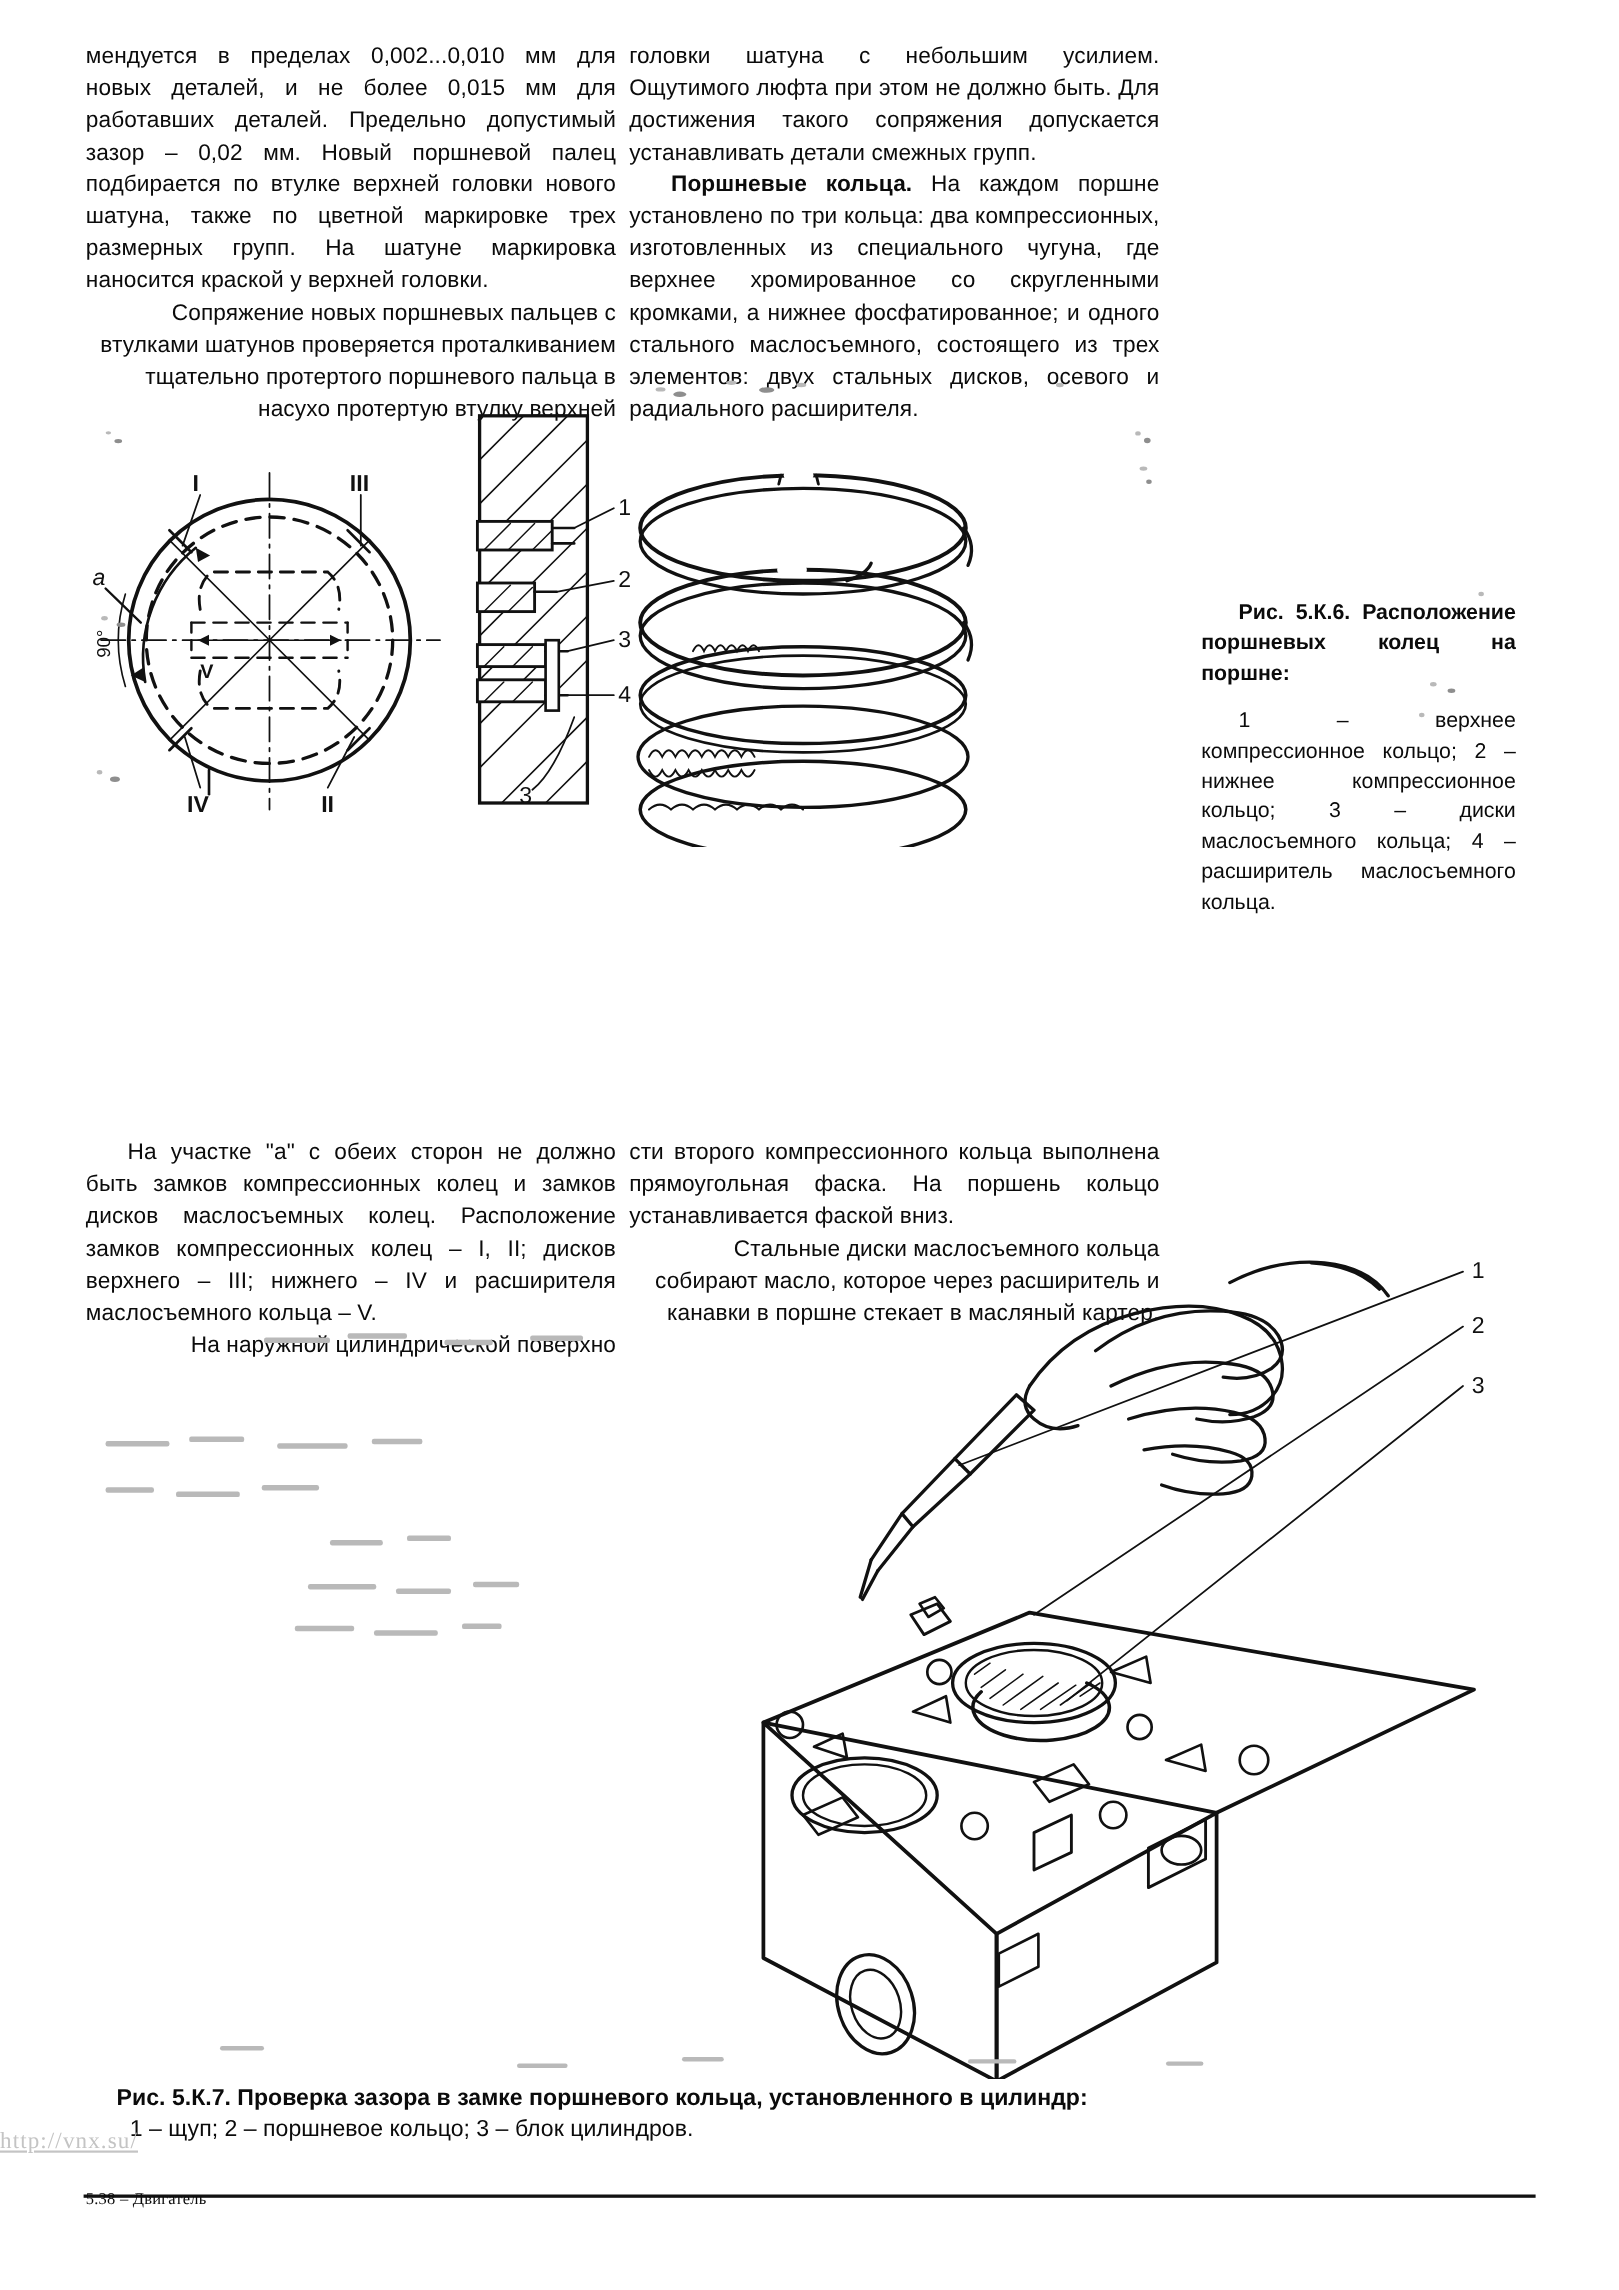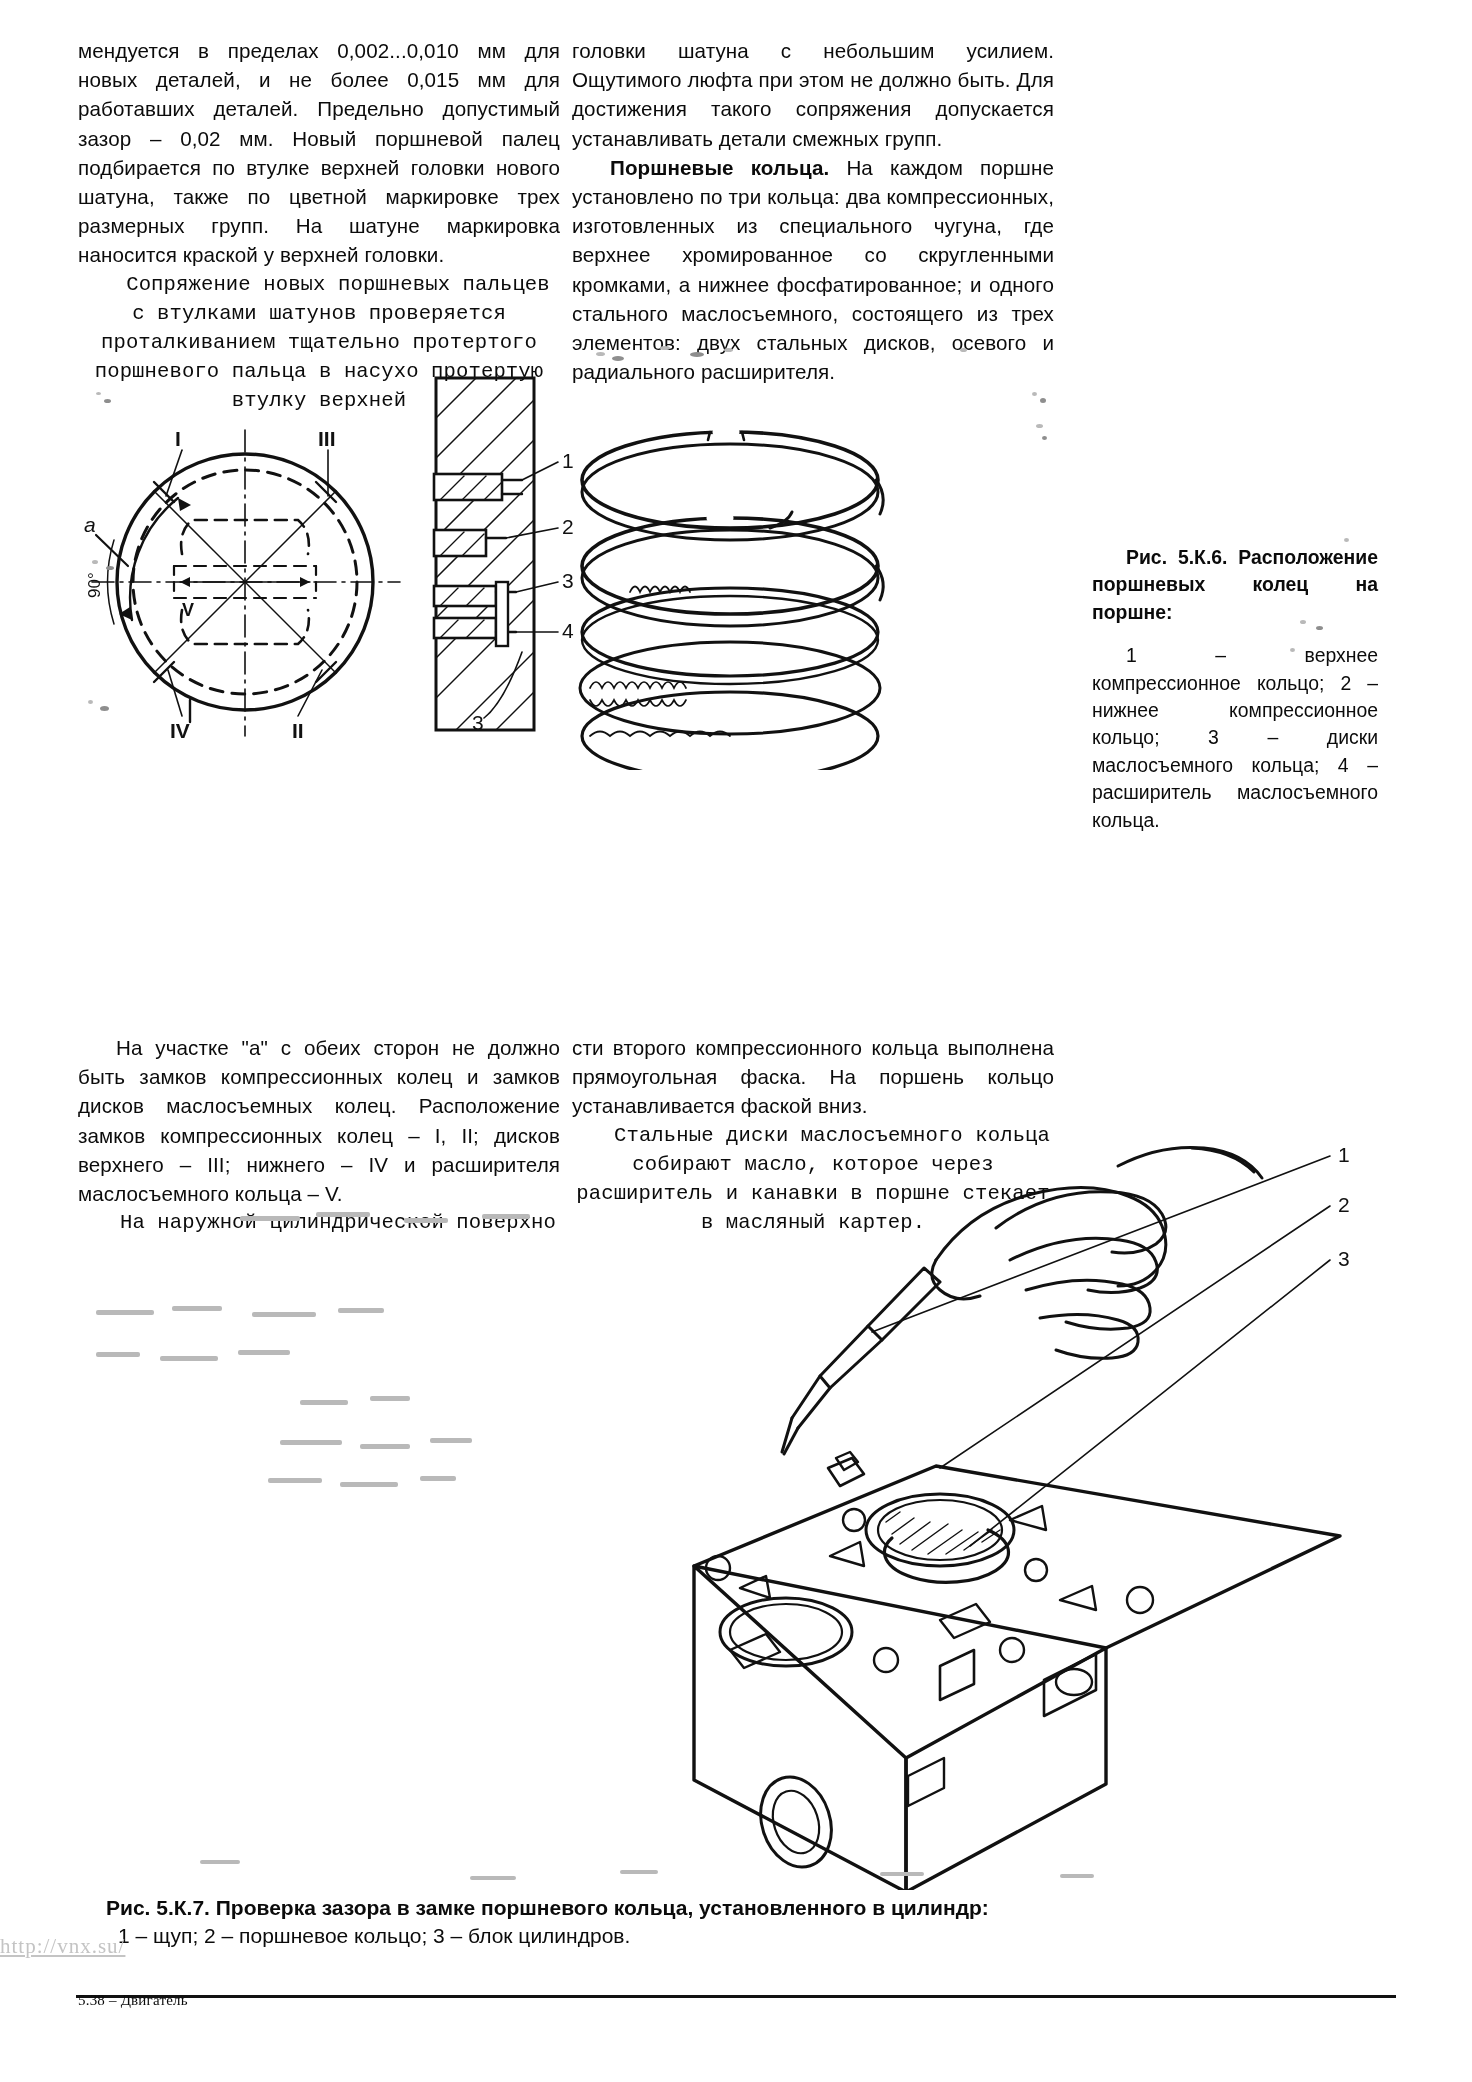--- a/index.html
+++ b/index.html
@@ -15,21 +15,21 @@
     position:absolute;
     font-size:20.6px;
     line-height:29.2px;
     text-align:justify;
     text-justify:inter-word;
     letter-spacing:.1px;
     -webkit-font-smoothing:none;
   }
   .col p{margin:0;}
   .col p.ind{text-indent:38px;}
-  .col p.last-left{text-align:center;font-family:Liberation Mono, monospace;}
+  .col p.last-left{text-align:right;}
   b.run{font-weight:bold;}
 
   
   #left-col-top   {left:78px;  top:36px;  width:482px;}
   #right-col-top  {left:572px; top:36px;  width:482px;}
   #left-col-mid   {left:78px;  top:1033px;width:482px;}
   #right-col-mid  {left:572px; top:1033px;width:482px;}
 
   
   #fig1-caption{

